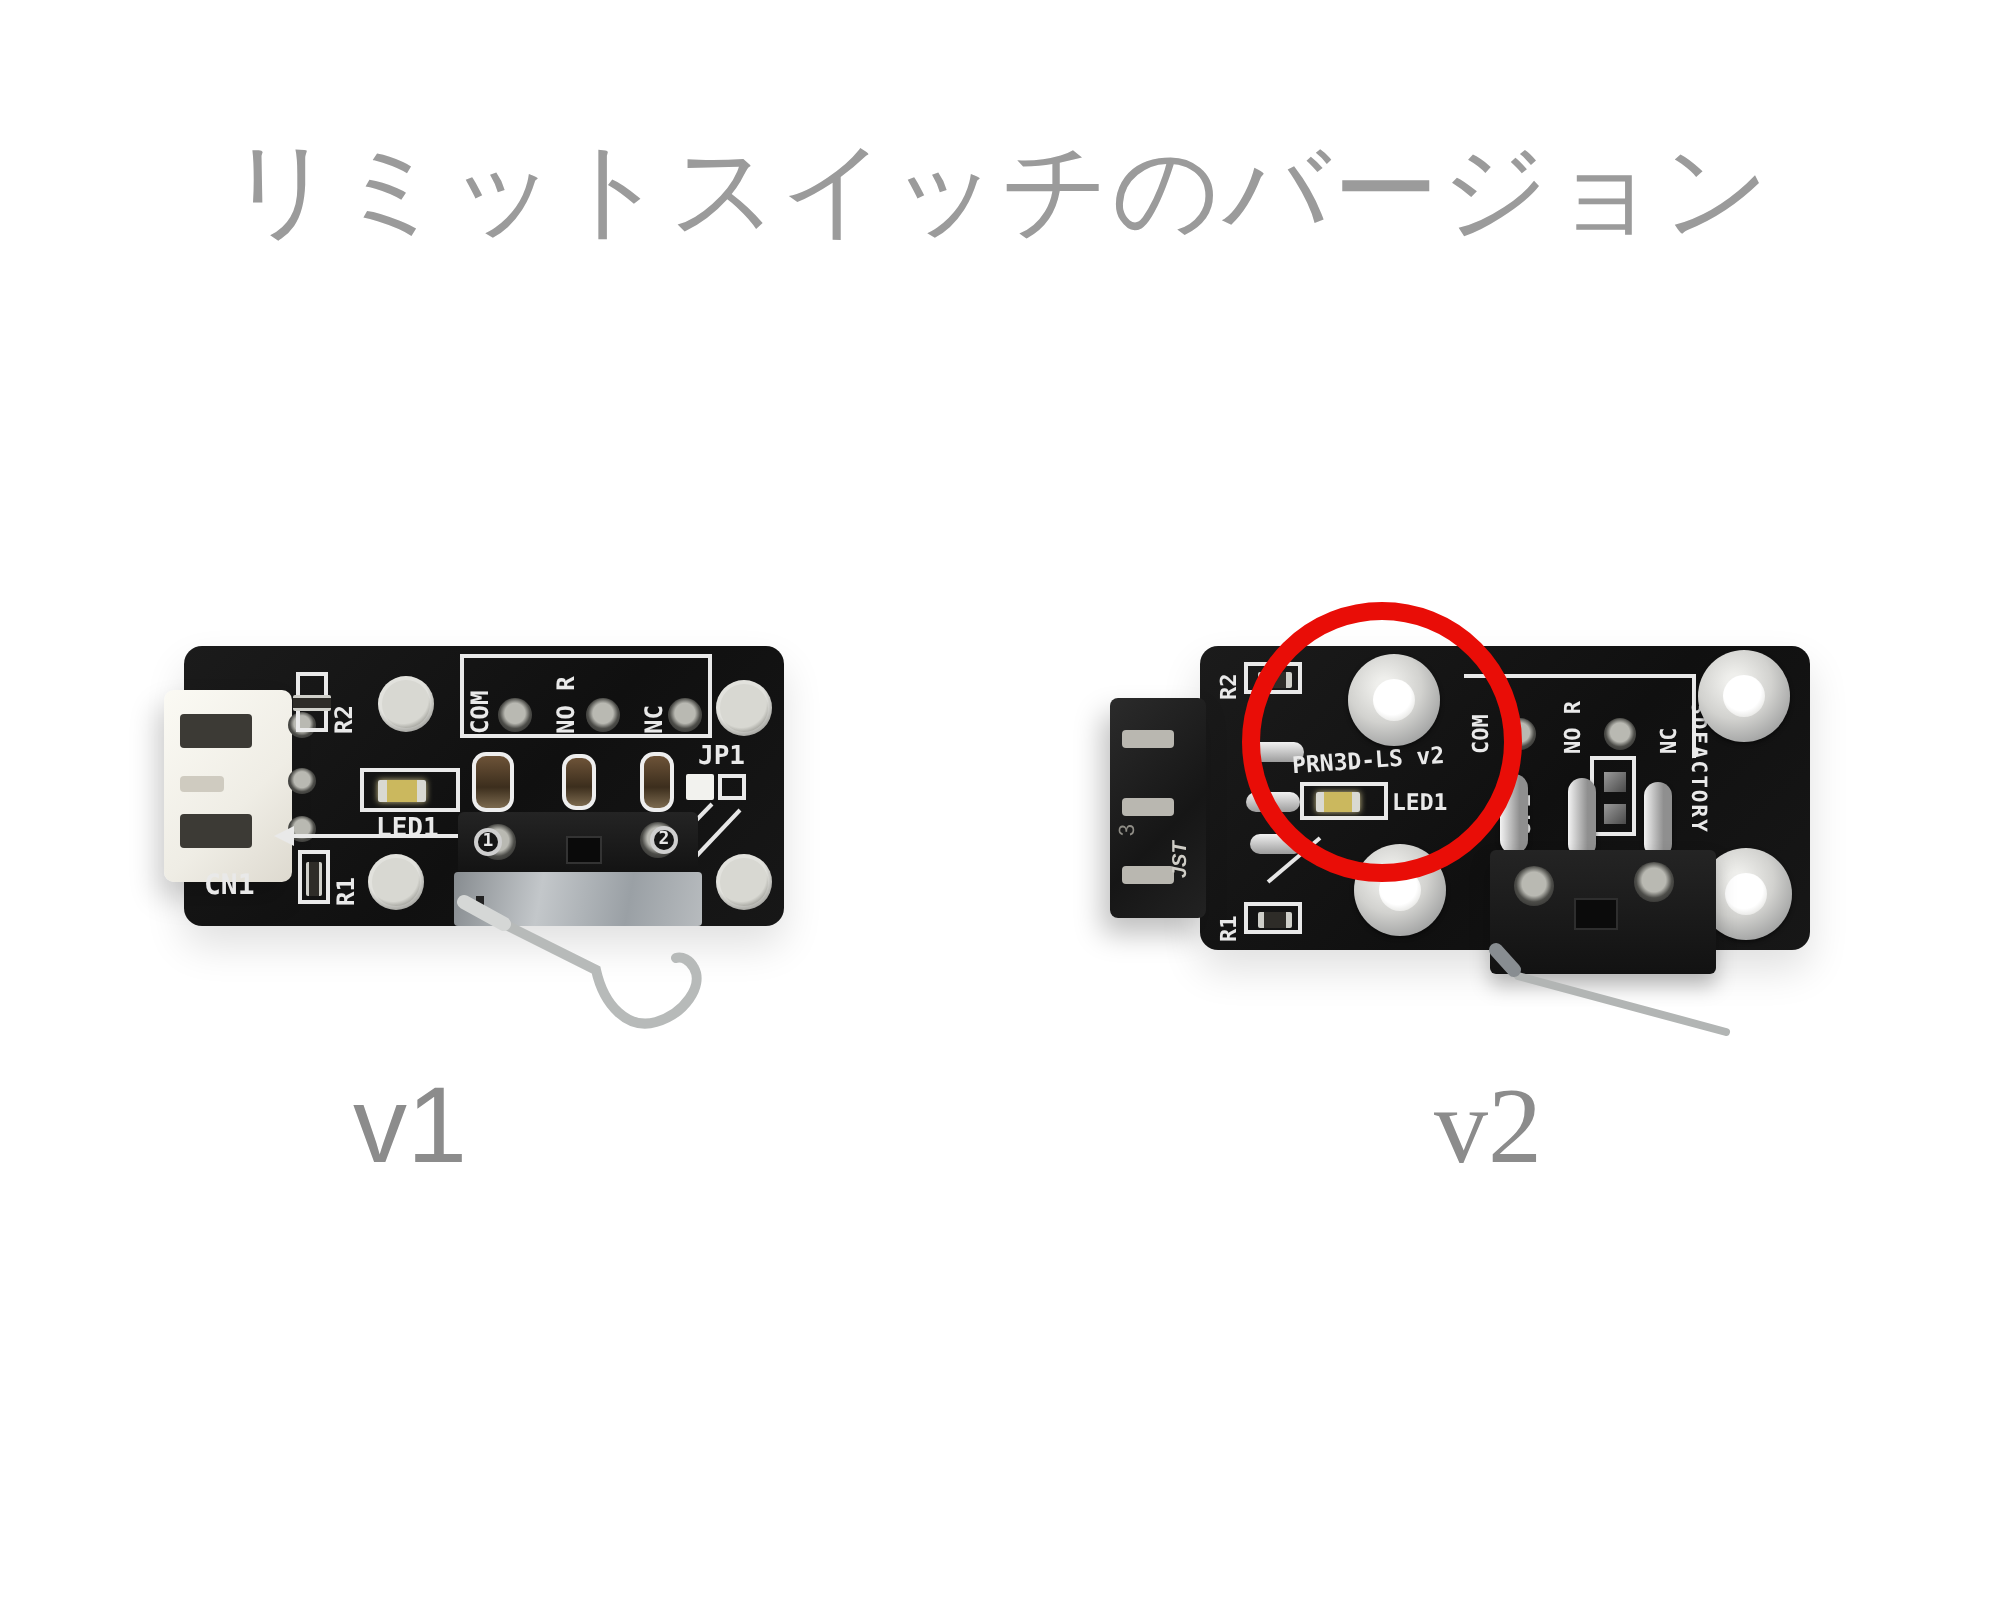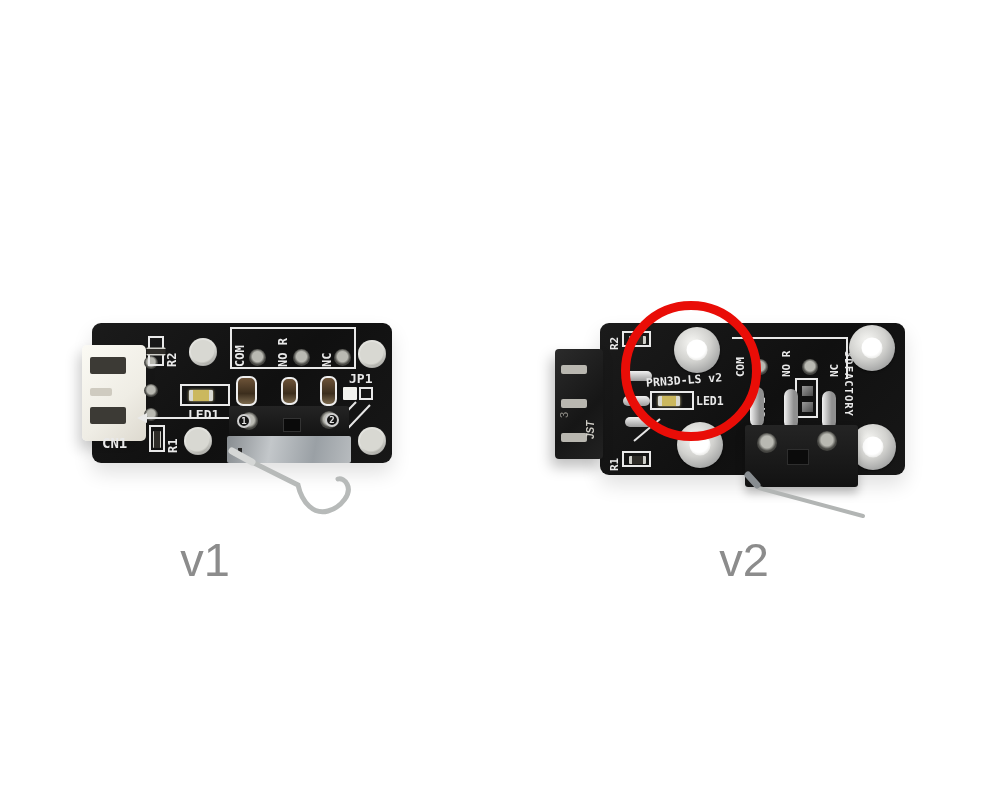--- a/index.html
+++ b/index.html
@@ -3,23 +3,23 @@
 <meta charset="utf-8">
 <style>
   html,body{margin:0;padding:0;background:#ffffff;}
   .stage{position:relative;width:1000px;height:800px;background:#ffffff;overflow:hidden;
          font-family:"Liberation Sans","DejaVu Sans",sans-serif;}
   .abs{position:absolute;}
 
   
   .page-title{left:0;right:0;top:60px;text-align:center;font-size:53px;font-weight:400;
               color:#9b9b9b;letter-spacing:1px;}
-  .caption{top:532px;width:120px;text-align:center;font-size:47px;font-weight:400;color:#8c8c8c;}
+  .caption{top:532px;width:120px;text-align:center;font-size:54px;font-weight:400;color:#8c8c8c;}
   .caption-v1{left:145px;}
-  .caption-v2{left:684px;}
+  .caption-v2{left:684px;font-family:Liberation Serif, serif;}
   .annotation-label{left:560px;top:262px;width:300px;text-align:center;
                     font-size:29px;font-weight:500;color:#ee0b00;}
   .highlight-circle{left:621px;top:301px;width:140px;height:140px;border:9px solid #e90d07;
                     border-radius:50%;box-sizing:border-box;background:transparent;}
 
   
   .pcb{background:linear-gradient(135deg,#1b1b1b 0%,#101010 55%,#171717 100%);
        border-radius:9px;box-shadow:0 10px 20px rgba(0,0,0,.12);}
   .silk{color:#e9e9e9;font-family:"DejaVu Sans Mono","Liberation Mono",monospace;font-weight:bold;}
   .vtext-up{writing-mode:vertical-rl;transform:rotate(180deg);}
@@ -48,20 +48,21 @@
           color:#e6e6e6;font-family:"DejaVu Sans Mono","Liberation Mono",monospace;
           font-size:9px;font-weight:bold;text-align:center;line-height:11px;}
   .trace{stroke:#e6e6e6;stroke-width:2;}
   svg{display:block;}
 </style>
 </head>
 <body>
 
 <div class="stage">
 
+  <div class="abs page-title">リミットスイッチのバージョン</div>
 
   <div class="abs pcb" style="left:92px;top:323px;width:300px;height:140px;">
 
     <div class="abs" style="left:-10px;top:22px;width:64px;height:96px;border-radius:5px;
          background:linear-gradient(135deg,#fbfaf4 0%,#efede5 60%,#ddd9cf 100%);
          box-shadow:-4px 8px 14px rgba(0,0,0,.18);">
       <div class="abs" style="left:8px;top:12px;width:36px;height:17px;background:#3c3a35;border-radius:2px;"></div>
       <div class="abs" style="left:8px;top:62px;width:36px;height:17px;background:#3c3a35;border-radius:2px;"></div>
       <div class="abs" style="left:8px;top:43px;width:22px;height:8px;background:#cfcbc0;border-radius:2px;"></div>
     </div>

